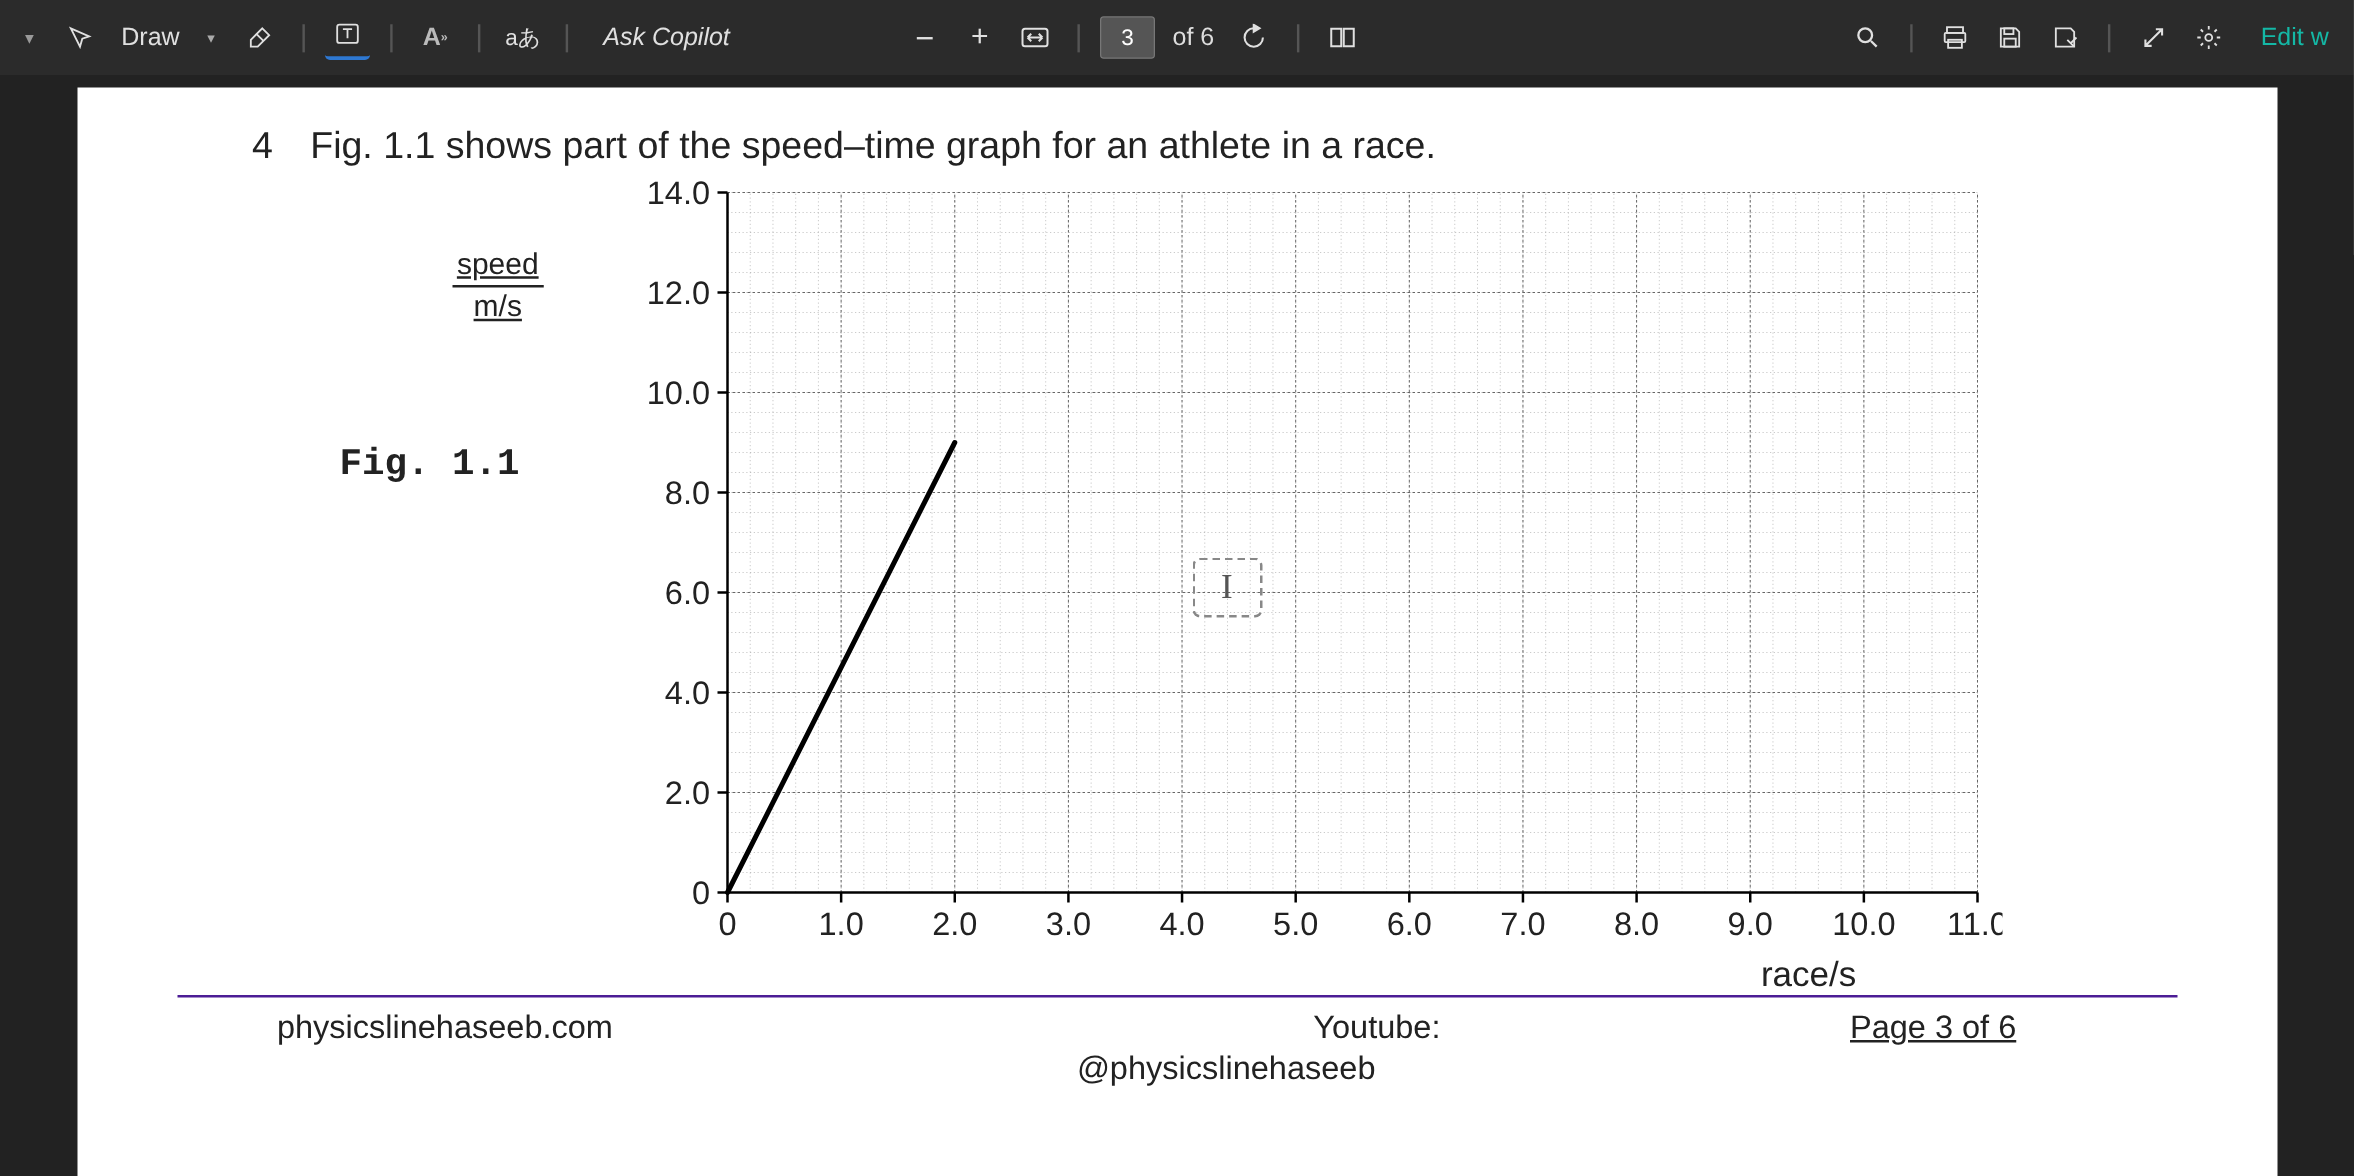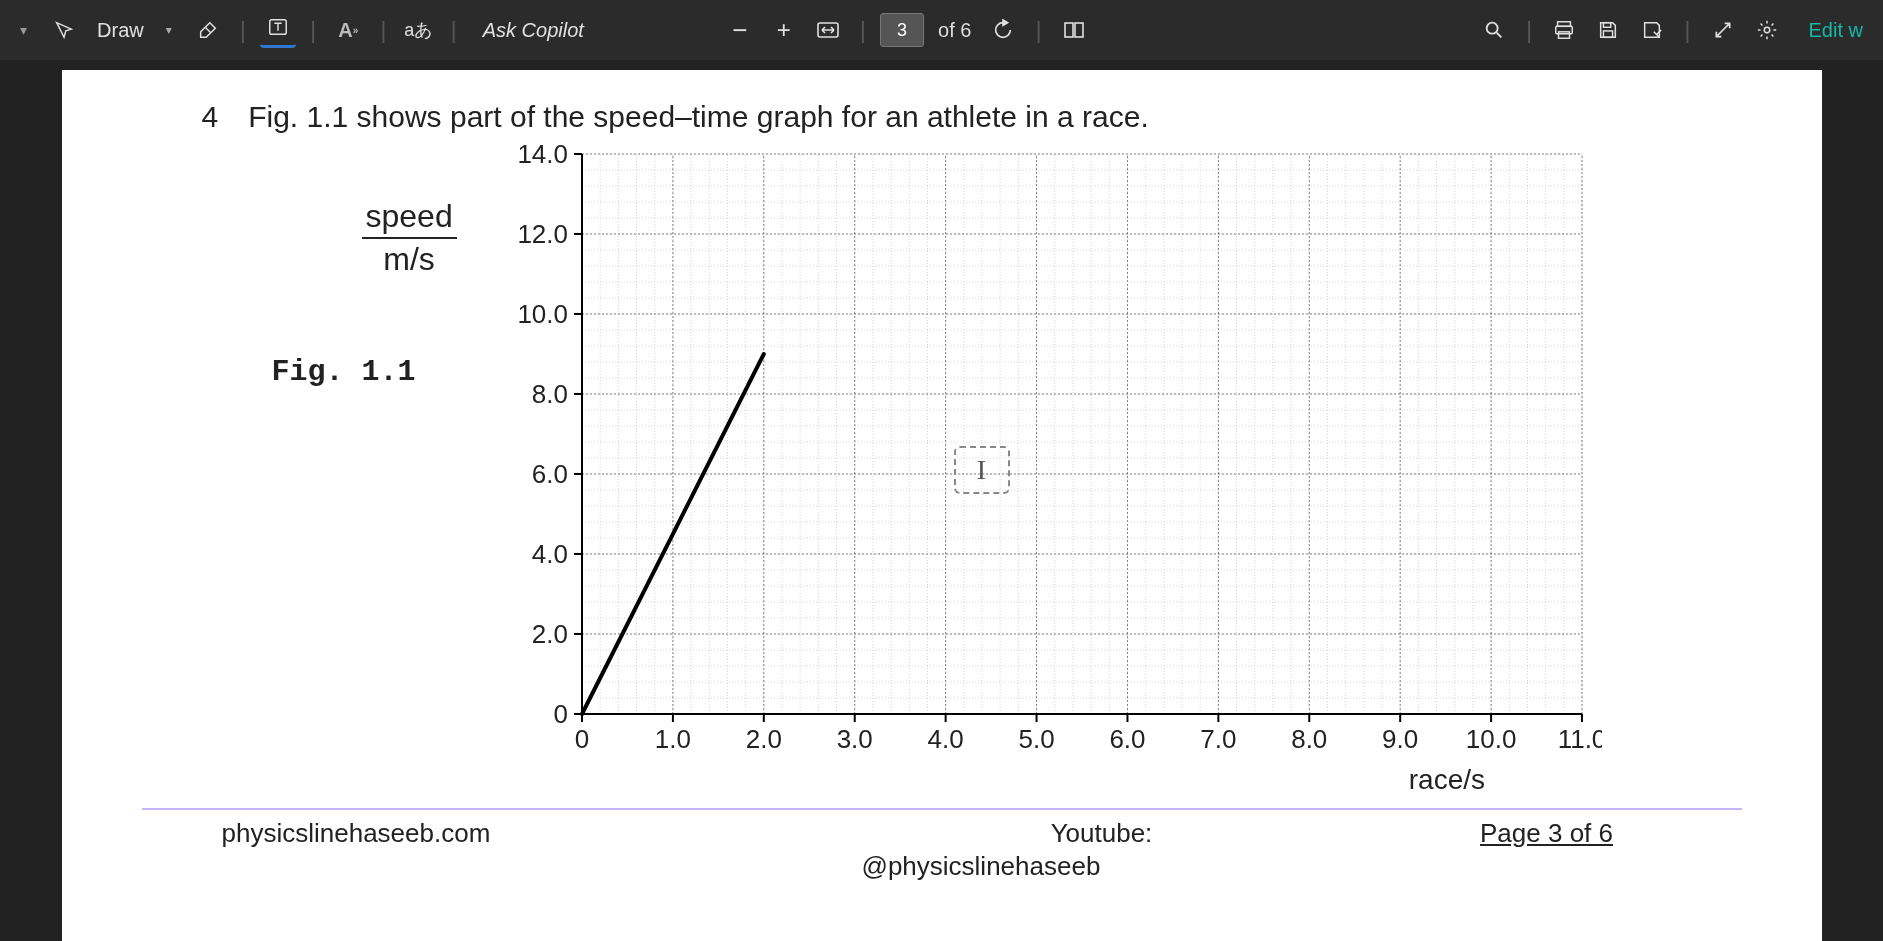--- a/index.html
+++ b/index.html
@@ -79,21 +79,22 @@
     .side-labels {
       width: 270px;
       position: relative;
       height: 640px;
     }
     .ylabel-frac {
       position: absolute;
       top: 54px;
       left: 130px;
       text-align: center;
-      font-size: 32px;
+      font-size: 24px;
+      text-decoration: underline;
     }
     .ylabel-frac .top { border-bottom: 2px solid #222; padding: 0 4px 2px 4px; }
     .ylabel-frac .bot { padding-top: 2px; }
     .fig-label {
       position: absolute;
       top: 211px;
       left: 40px;
       font-size: 30px;
       font-weight: bold;
       font-family: Liberation Mono, monospace;
@@ -106,22 +107,22 @@
       border-radius: 6px;
       display: flex; align-items: center; justify-content: center;
       color: #555; font-size: 28px; font-family: serif;
       pointer-events: none;
     }
     .xlabel {
       position: absolute;
       font-size: 28px;
     }
     .footer-line {
-      border-top: 2px solid #c4b5fd;
-      margin-top: 24px;
+      border-top: 2px solid #4c1d95;
+      margin-top: 12px;
       padding-top: 8px;
       display: flex;
       font-size: 26px;
     }
     .footer-line .left { width: 520px; padding-left: 80px; }
     .footer-line .mid { flex: 1; text-align: center; padding-left: 120px;}
     .footer-line .right { width: 320px; text-align: center; padding-right: 70px; font-weight: 400; text-decoration: underline;}
     .footer-line2 {
       font-size: 26px;
       padding-left: 720px;

